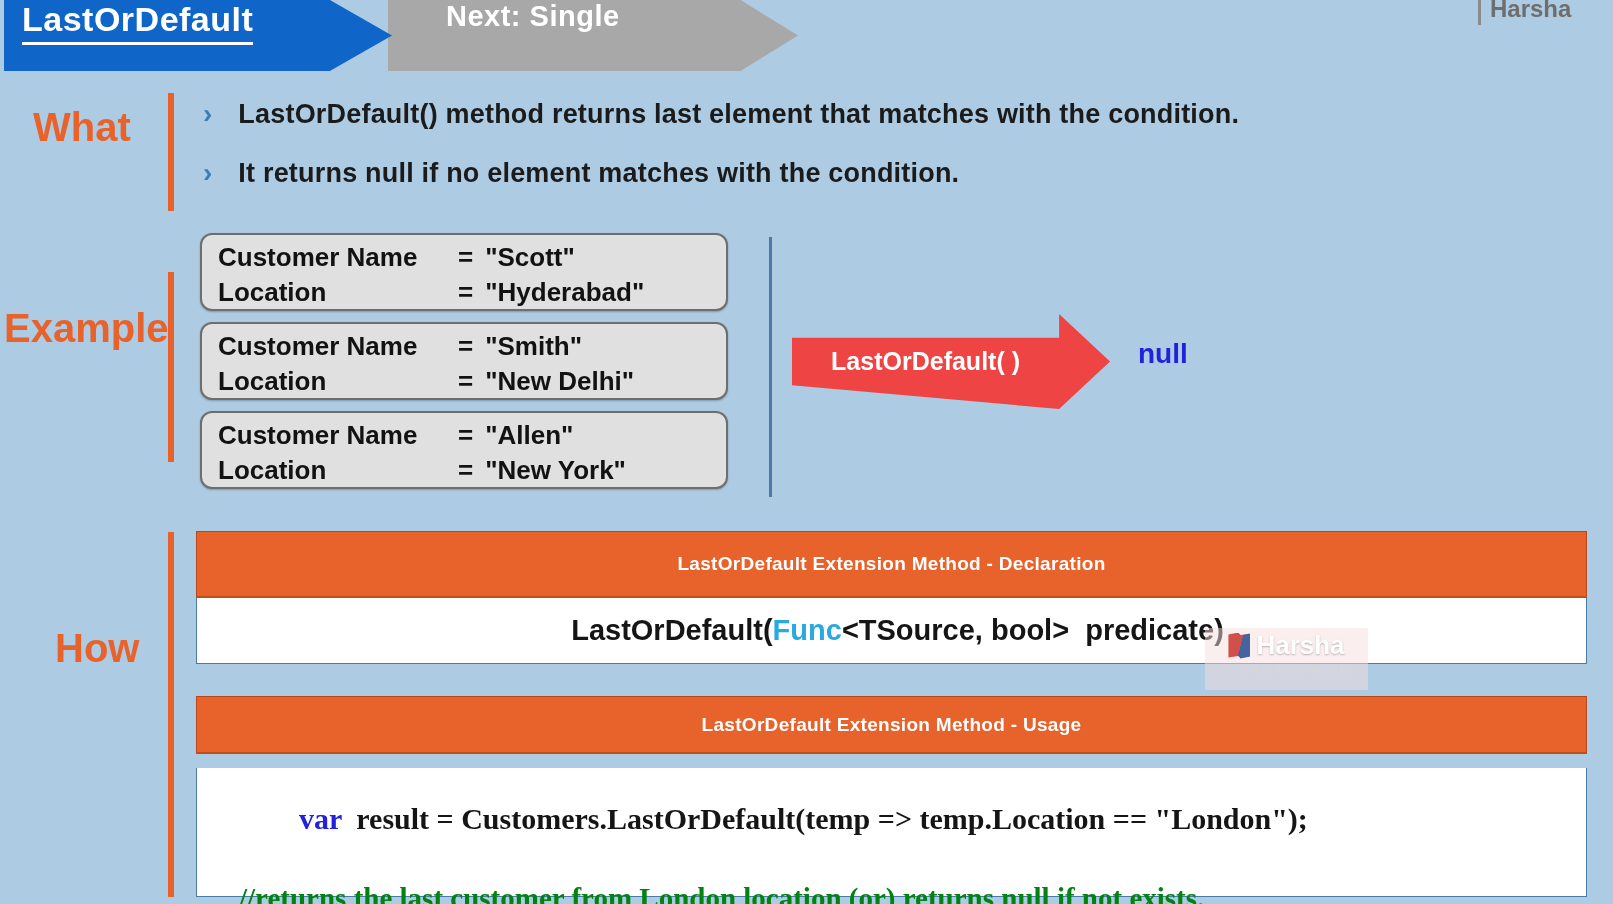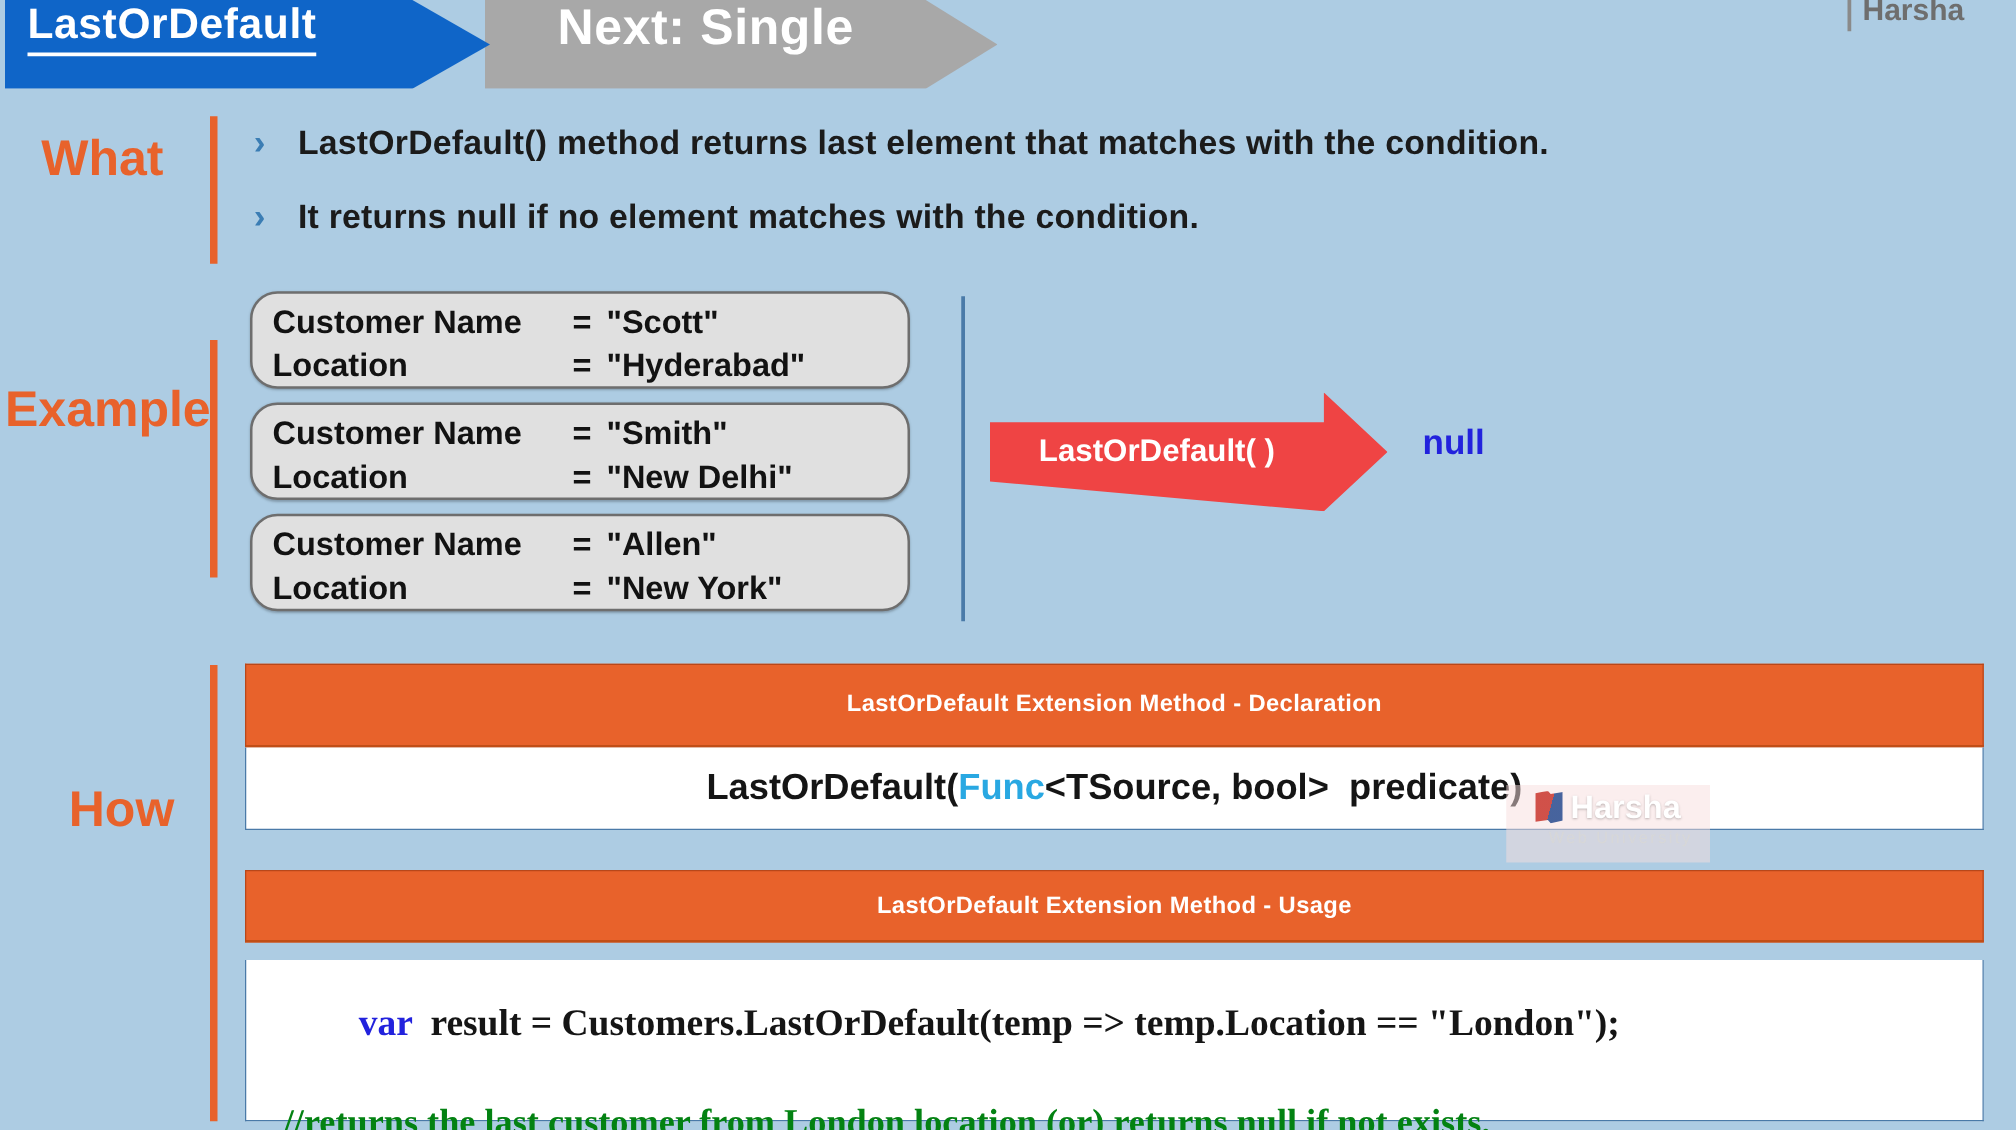--- a/index.html
+++ b/index.html
@@ -7,55 +7,55 @@
   #slide{position:relative;width:1613px;height:904px;background:#adcce3;overflow:hidden;}
 
   
   .banner-arrow{position:absolute;top:0;display:flex;align-items:flex-start;}
   .banner-blue{left:4px;width:388px;height:71px;background:#0f65c8;
     clip-path:polygon(0 0,84% 0,100% 50%,84% 100%,0 100%);z-index:2;}
   .banner-blue .t{margin-left:18px;color:#fff;font-weight:bold;font-size:34px;
     border-bottom:3px solid #fff;padding-bottom:3px;letter-spacing:.5px;}
   .banner-gray{left:388px;width:410px;height:71px;background:#a8a8a8;
     clip-path:polygon(0 0,86% 0,100% 50%,86% 100%,0 100%);z-index:1;}
-  .banner-gray .t{margin-left:58px;color:#fff;font-weight:bold;font-size:40px;letter-spacing:.5px;}
+  .banner-gray .t{margin-left:58px;color:#fff;font-weight:bold;font-size:29px;letter-spacing:.5px;}
   .brand-top{position:absolute;left:1478px;top:-5px;border-left:3px solid #8a8a8a;
     padding-left:9px;height:30px;color:#6e6e6e;font-weight:bold;font-size:24px;}
 
   
   .sec-label{position:absolute;color:#e8622b;font-weight:bold;font-size:40px;}
   .vrule-orange{position:absolute;width:6px;background:#e8622b;}
 
   
   .bullet{position:absolute;left:203px;display:flex;align-items:baseline;}
   .bullet .chev{color:#3b7db4;font-weight:bold;font-size:28px;margin-right:26px;}
   .bullet .btxt{color:#1b1b1b;font-weight:bold;font-size:27px;letter-spacing:.2px;}
 
   
   .cust-box{position:absolute;left:200px;width:528px;height:78px;background:#e0e0e0;
-    border:2px solid #6e6e6e;border-radius:22px;padding-top:5px;box-sizing:border-box;
+    border:2px solid #6e6e6e;border-radius:12px;padding-top:5px;box-sizing:border-box;
     box-shadow:0 1px 2px rgba(0,0,0,.25);}
   .cust-row{display:flex;line-height:35px;font-weight:bold;font-size:26px;color:#121212;}
   .cust-row .lbl{flex:0 0 240px;padding-left:16px;}
   .cust-row .eq{margin-right:12px;}
   .vrule-blue{position:absolute;left:769px;top:237px;width:3px;height:260px;background:#4a7aa8;}
 
   .flow-arrow{position:absolute;left:792px;top:314px;width:318px;height:95px;background:#ef4444;
     clip-path:polygon(0 25%,84% 25%,84% 0,100% 50%,84% 100%,0 75%);
     filter:drop-shadow(1px 1px 1px rgba(0,0,0,.3));}
   .flow-arrow .t{position:absolute;left:0;top:25%;width:84%;height:50%;display:flex;
     align-items:center;justify-content:center;color:#fff;font-weight:bold;font-size:25px;}
   .null-result{position:absolute;left:1138px;top:338px;color:#2222dd;font-weight:bold;font-size:28px;}
 
   
   .how-box{position:absolute;left:196px;width:1391px;box-sizing:border-box;}
   .how-head{background:#e8622b;border:1px solid #b8471a;border-bottom:2px solid #c14e17;
     color:#fff;font-weight:bold;font-size:19px;display:flex;align-items:center;justify-content:center;
     letter-spacing:.3px;}
-  .how-body{background:#fff;border:1px solid #4a7aa8;border-top:none;box-sizing:border-box;}
+  .how-body{background:#fff;border:1px solid #4a7aa8;border-top:none;box-sizing:border-box;padding-left:12px;}
   .decl-code{display:flex;align-items:center;justify-content:center;height:100%;
     font-weight:bold;font-size:29px;color:#151515;white-space:pre;}
   .c-func{color:#29a8e2;}
   .usage-line{white-space:pre;font-weight:bold;padding-left:30px;font-family:Liberation Serif, serif;}
   .u1{font-size:30px;color:#151515;margin-top:14px;}
   .u1 .kw{color:#2222dd;margin-right:14px;}
   .u2{font-size:29px;color:#038212;margin-top:12px;}
 
   
   .wm-harsha{position:absolute;left:1205px;top:628px;width:163px;height:62px;

